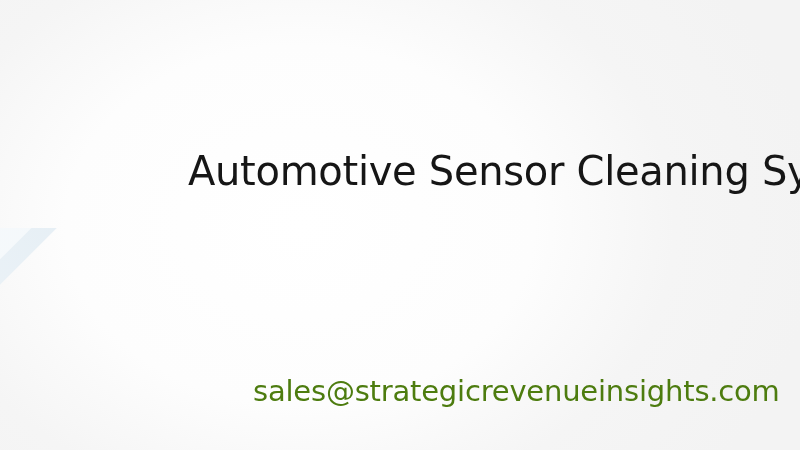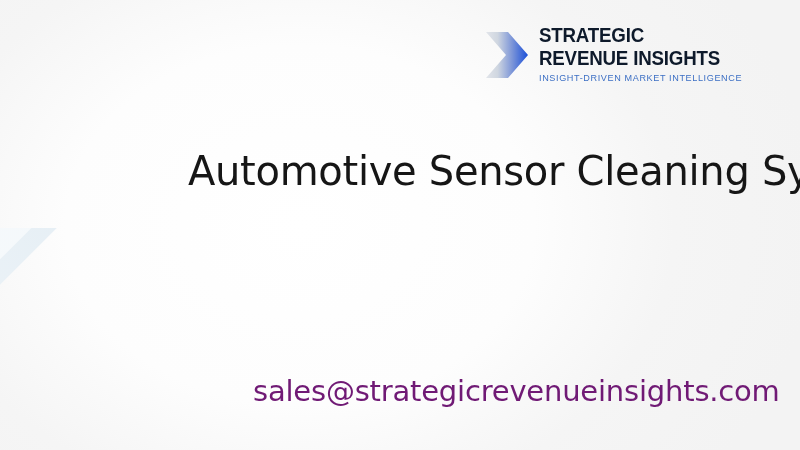--- a/index.html
+++ b/index.html
@@ -135,21 +135,21 @@
   }
 
   
   .slide-contact {
     position: absolute;
     left: 253px;
     top: 374px;
     font-family: "DejaVu Sans", sans-serif;
     font-size: 29px;
     font-weight: 400;
-    color: #701a75;
+    color: #4d7c0f;
     letter-spacing: -0.2px;
     white-space: nowrap;
     text-align: right;
   }
 </style>
 </head>
 <body>
 
 <div id="slide">
 
@@ -186,36 +186,18 @@
           <div class="band" style="left: 166px; width: 18px; background: linear-gradient(rgb(195, 215, 230) 0%, rgb(230, 238, 245) 100%);"></div>
           <div class="band" style="left: 184px; width: 30px; background: linear-gradient(rgb(91, 155, 208) 0%, rgb(139, 186, 222) 100%);"></div>
           <div class="band" style="left: 214px; width: 16px; background: linear-gradient(rgb(255, 255, 255) 0%, rgb(244, 249, 252) 100%);"></div>
           <div class="band" style="left: 230px; width: 22px; background: linear-gradient(rgb(121, 192, 221) 0%, rgb(168, 213, 233) 100%);"></div>
           <div class="band" style="left: 252px; width: 28px; background: linear-gradient(rgb(239, 245, 249) 0%, rgb(255, 255, 255) 100%);"></div>
           <div class="band" style="left: 280px; width: 18px; background: linear-gradient(rgb(218, 231, 240) 0%, rgb(255, 255, 255) 100%);"></div>
         </div>
     </div>
   </div>
 
-  <div class="logo-block">
-    <svg class="logo-mark" viewBox="0 0 46 52">
-      <defs>
-        <linearGradient id="markGrad" x1="0" y1="0" x2="1" y2="0">
-          <stop offset="0%" stop-color="#e2e5ea"></stop>
-          <stop offset="28%" stop-color="#cfd6e0"></stop>
-          <stop offset="62%" stop-color="#7d96d8"></stop>
-          <stop offset="100%" stop-color="#1a4fd8"></stop>
-        </linearGradient>
-      </defs>
-      <path d="M2 3 L24 3 L44 26 L24 49 L2 49 L22 26 Z" fill="url(#markGrad)"></path>
-    </svg>
-    <div class="logo-text">
-      <div class="logo-line logo-line-1">STRATEGIC</div>
-      <div class="logo-line logo-line-2">REVENUE INSIGHTS</div>
-      <div class="logo-tagline">INSIGHT-DRIVEN MARKET INTELLIGENCE</div>
-    </div>
-  </div>
 
   <div class="slide-title">Automotive Sensor Cleaning System</div>
 
   <div class="slide-contact">sales@strategicrevenueinsights.com</div>
 
 </div>
 
 </body></html>

